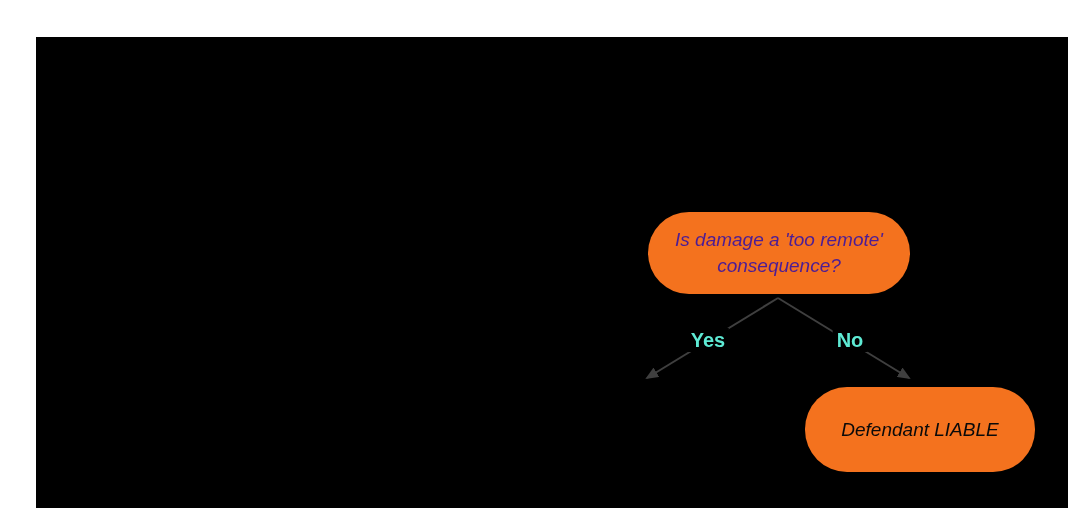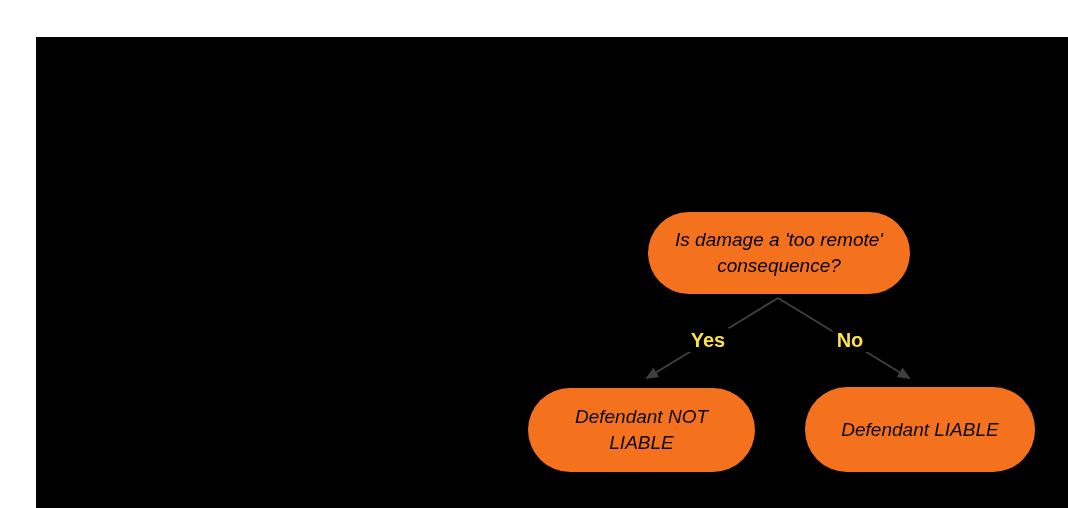--- a/index.html
+++ b/index.html
@@ -43,21 +43,21 @@
     font-size: 19px;
     line-height: 26px;
     box-sizing: border-box;
   }
   .node-decision {
     left: 612px;
     top: 175px;
     width: 262px;
     height: 82px;
     border-radius: 41px;
-    color: #000000;
+    color: #4c1d95;
     padding: 0 20px;
   }
   .node-outcome-left {
     left: 492px;
     top: 351px;
     width: 227px;
     height: 84px;
     border-radius: 42px;
     color: #0a0a0a;
     padding: 0 30px;
@@ -68,21 +68,21 @@
     width: 230px;
     height: 85px;
     border-radius: 42px;
     color: #0a0a0a;
     padding: 0 18px;
     justify-content: center;
   }
   .edge-label {
     position: absolute;
     transform: translate(-50%, -50%);
-    color: #fde047;
+    color: #5eead4;
     background: #000000;
     font-size: 20px;
     font-weight: bold;
     padding: 1px 4px;
     line-height: 22px;
   }
   .edge-label-yes { left: 672px; top: 303px; }
   .edge-label-no  { left: 814px; top: 303px; }
 </style>
 </head>
@@ -103,22 +103,19 @@
     </svg>
 
     <div class="node node-decision">
       <span>Is damage a 'too remote' consequence?</span>
     </div>
 
     <div class="edge-label edge-label-yes">Yes</div>
 
     <div class="edge-label edge-label-no">No</div>
 
-    <div class="node node-outcome-left">
-      <span>Defendant NOT LIABLE</span>
-    </div>
 
     <div class="node node-outcome-right">
       <span>Defendant LIABLE</span>
     </div>
 
   </div>
 </div>
 
 </body></html>

